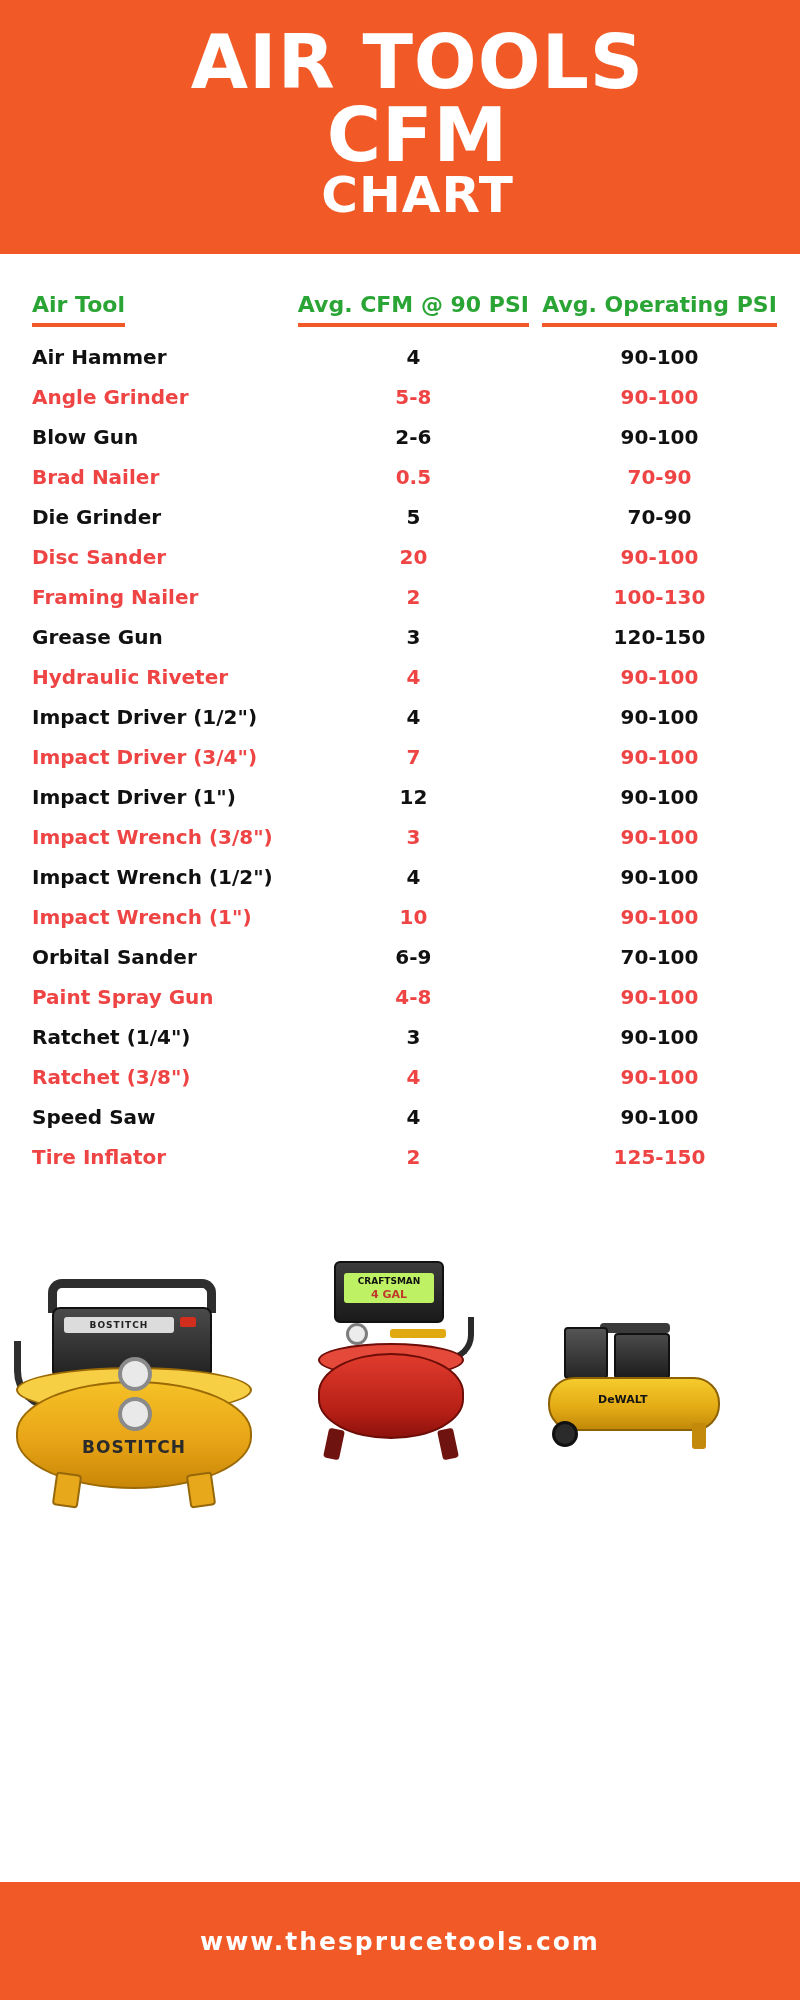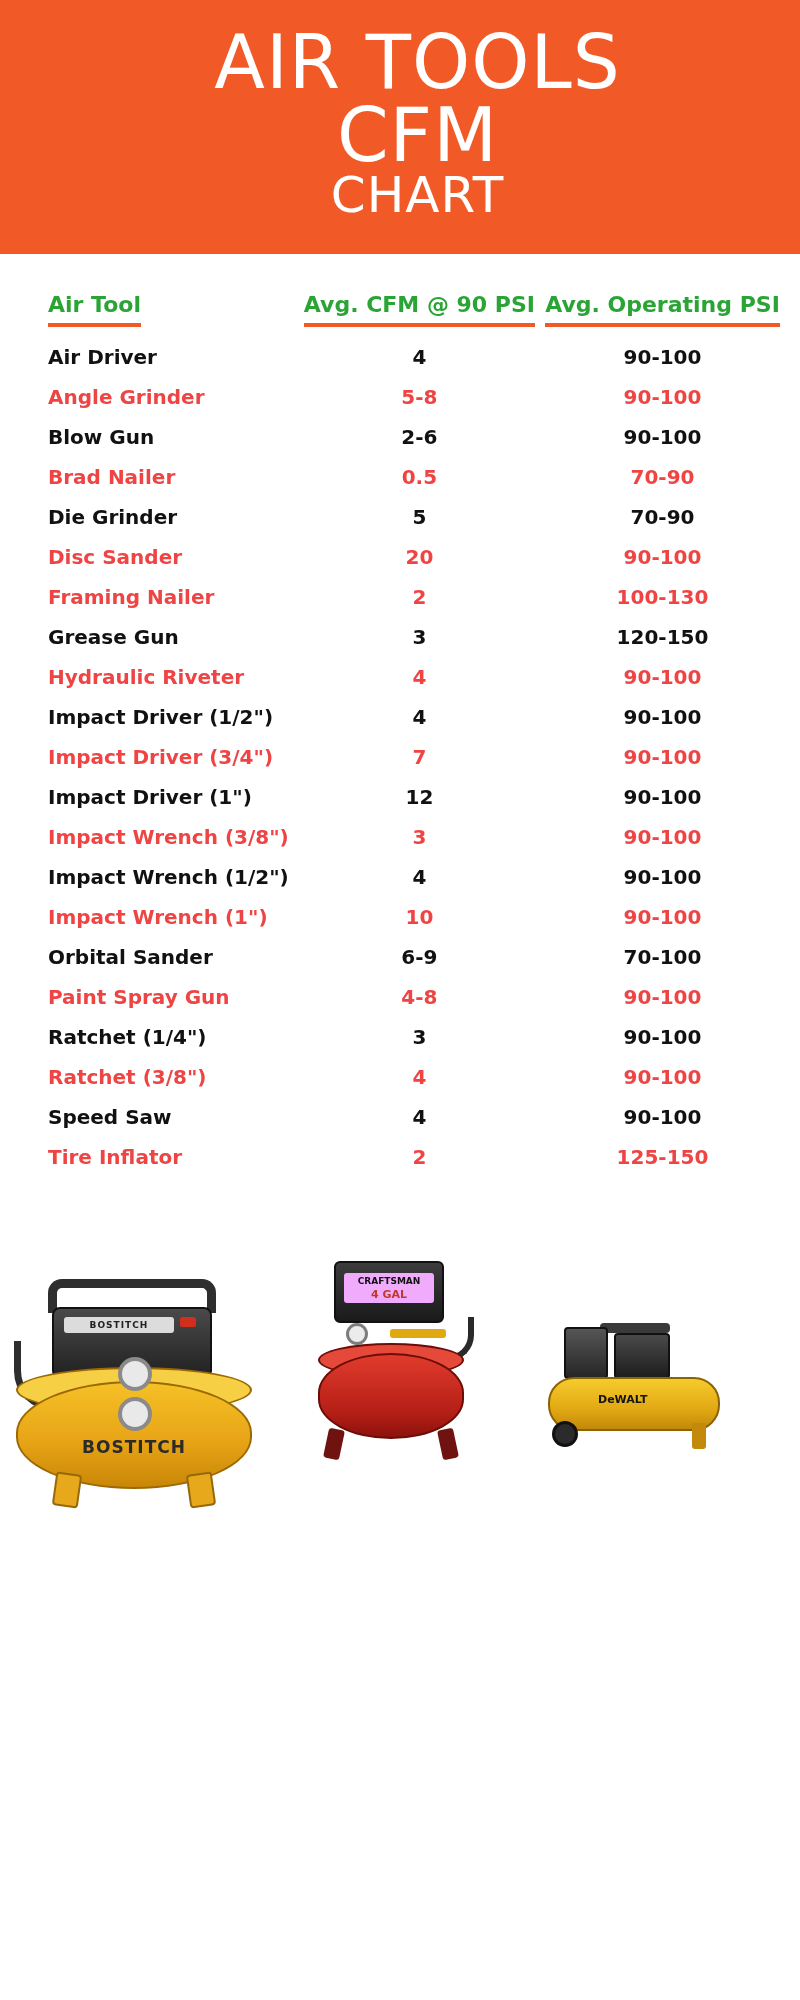--- a/index.html
+++ b/index.html
@@ -20,33 +20,32 @@
   
   .header {
     background: #f15a27;
     width: 800px;
     padding: 26px 0 34px 0;
     text-align: center;
   }
   .header h1 {
     color: #ffffff;
     font-family: "DejaVu Sans", sans-serif;
-    font-weight: 400;
+    font-weight: 700;
     letter-spacing: 1px;
     line-height: 0.98;
     margin-left: 35px;
   }
   .title-l1 { font-size: 74px; display: block; }
   .title-l2 { font-size: 74px; display: block; }
   .title-l3 { font-size: 50px; display: block; }
 
   
   .table-wrap {
     padding: 38px 10px 0 22px;
-    margin-left: 16px;
   }
   table {
     width: 100%;
     border-collapse: collapse;
   }
   thead th {
     color: #2aa535;
     font-family: "DejaVu Sans", sans-serif;
     font-weight: 900;
     font-size: 22px;
@@ -142,21 +141,21 @@
 
   
   .comp2 { position: absolute; left: 300px; top: 58px; width: 180px; height: 250px; }
   .c2-motor {
     position:absolute; left: 34px; top: 0px; width: 110px; height: 62px;
     background: linear-gradient(180deg,#3c3c3c,#1a1a1a);
     border-radius: 6px; border: 2px solid #111;
   }
   .c2-label {
     position:absolute; left:44px; top:12px; width:90px; height:30px;
-    background:#f0abfc; border-radius:3px;
+    background:#bef264; border-radius:3px;
     color:#111; font-family:"DejaVu Sans",sans-serif; font-weight:900; font-size:9px;
     text-align:center; line-height:13px; padding-top:2px;
   }
   .c2-label .sub { color:#c0392b; font-size:11px; }
   .c2-tank {
     position:absolute; left:18px; top:92px; width:146px; height:86px;
     background: linear-gradient(180deg,#e03b2c 0%, #b51f16 70%, #8c120c 100%);
     border-radius: 50% / 46%;
     border:2px solid #6d0d08;
   }
@@ -249,21 +248,21 @@
           <th class="col-cfm">
             <span class="hdr-inner">Avg. CFM @ 90 PSI</span>
           </th>
           <th class="col-psi">
             <span class="hdr-inner">Avg. Operating PSI</span>
           </th>
         </tr>
       </thead>
       <tbody>
         <tr class="dark">
-            <td class="c-tool">Air Driver</td>
+            <td class="c-tool">Air Hammer</td>
             <td class="c-cfm">4</td>
             <td class="c-psi">90-100</td>
           </tr>
         <tr class="orange">
             <td class="c-tool">Angle Grinder</td>
             <td class="c-cfm">5-8</td>
             <td class="c-psi">90-100</td>
           </tr>
         <tr class="dark">
             <td class="c-tool">Blow Gun</td>
@@ -401,14 +400,17 @@
       <div class="c3-pump"></div>
       <div class="c3-motor"></div>
       <div class="c3-tank"></div>
       <div class="c3-brand">DeWALT</div>
       <div class="c3-wheel"></div>
       <div class="c3-leg"></div>
     </div>
 
   </div>
 
+  <div class="footer">
+    <span>www.thesprucetools.com</span>
+  </div>
 
 </div>
 
 </body></html>

